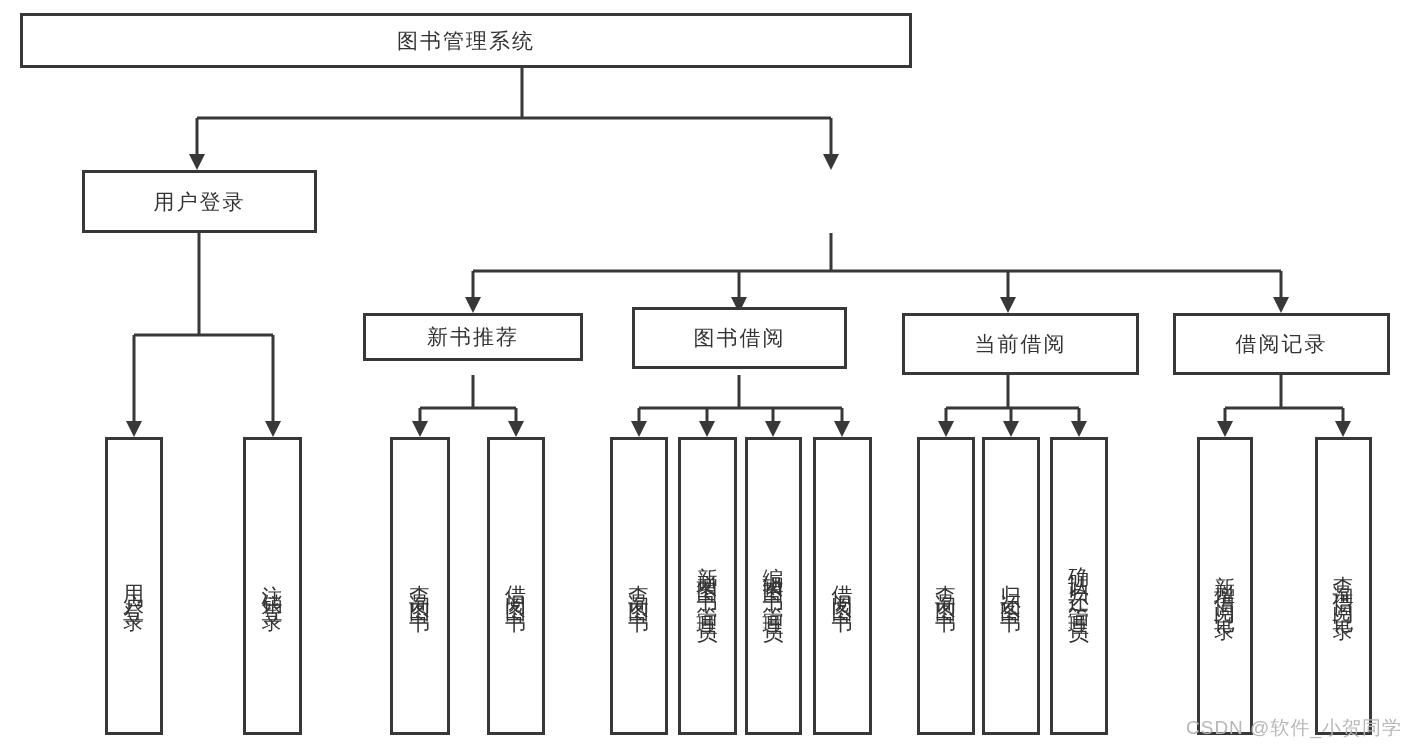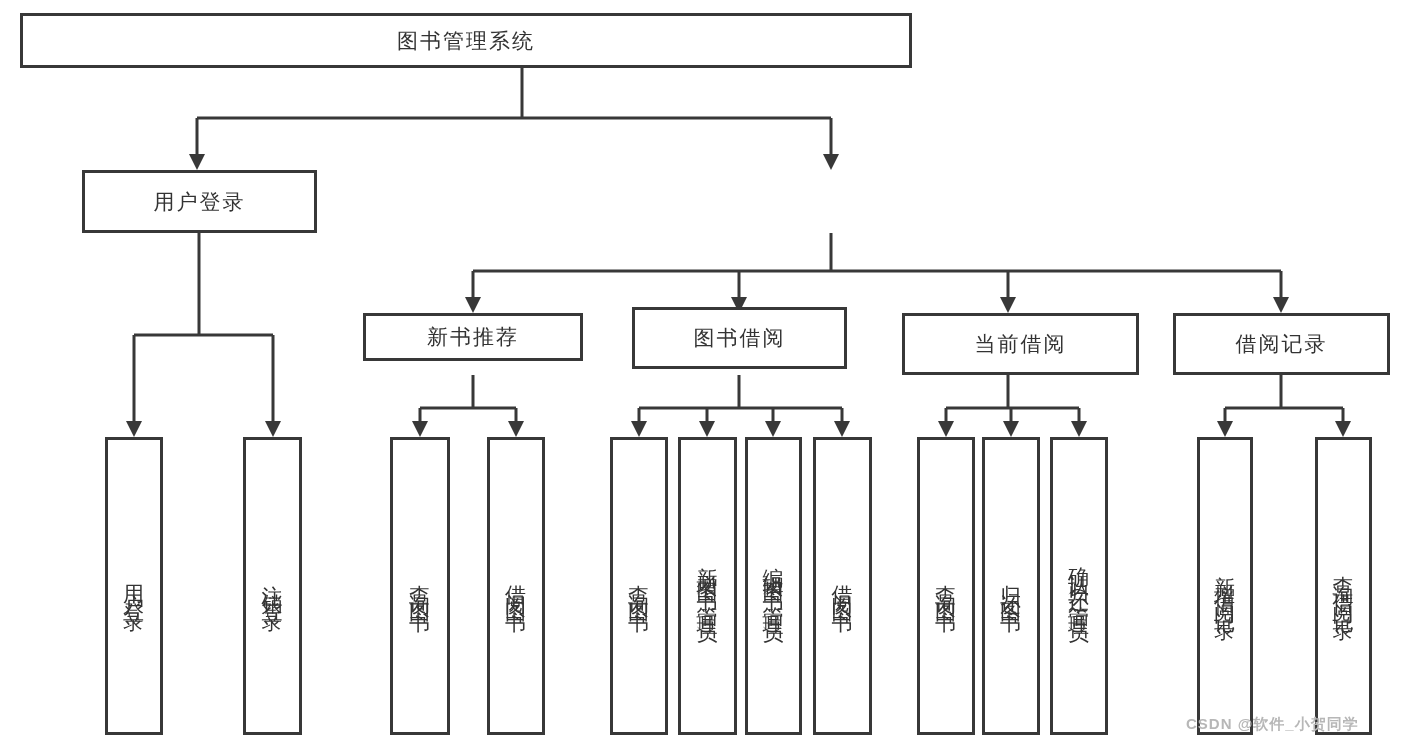--- a/index.html
+++ b/index.html
@@ -23,22 +23,22 @@
     color:var(--text);
   }
   .h-label{font-size:21px;letter-spacing:2px;white-space:nowrap;}
   .v-box .v-label{
     writing-mode:vertical-rl;text-orientation:mixed;
     font-size:21px;letter-spacing:9px;line-height:1;
   }
   .v-box.tight .v-label{letter-spacing:8px;}
   .watermark{
     position:absolute;left:1186px;top:715px;
-    font-size:15px;color:var(--watermark);letter-spacing:1px;
-    white-space:nowrap;z-index:5;font-weight:bold;
+    font-size:19px;color:var(--watermark);letter-spacing:1px;
+    white-space:nowrap;z-index:5;
   }
 </style>
 </head>
 <body>
 
 <div class="canvas">
 
   <svg class="connectors" viewBox="0 0 1405 747" xmlns="http://www.w3.org/2000/svg">
     <g>
       <path d="M522,68 V118 M197,118 H831 M197,118 V156 M831,118 V156"></path>

